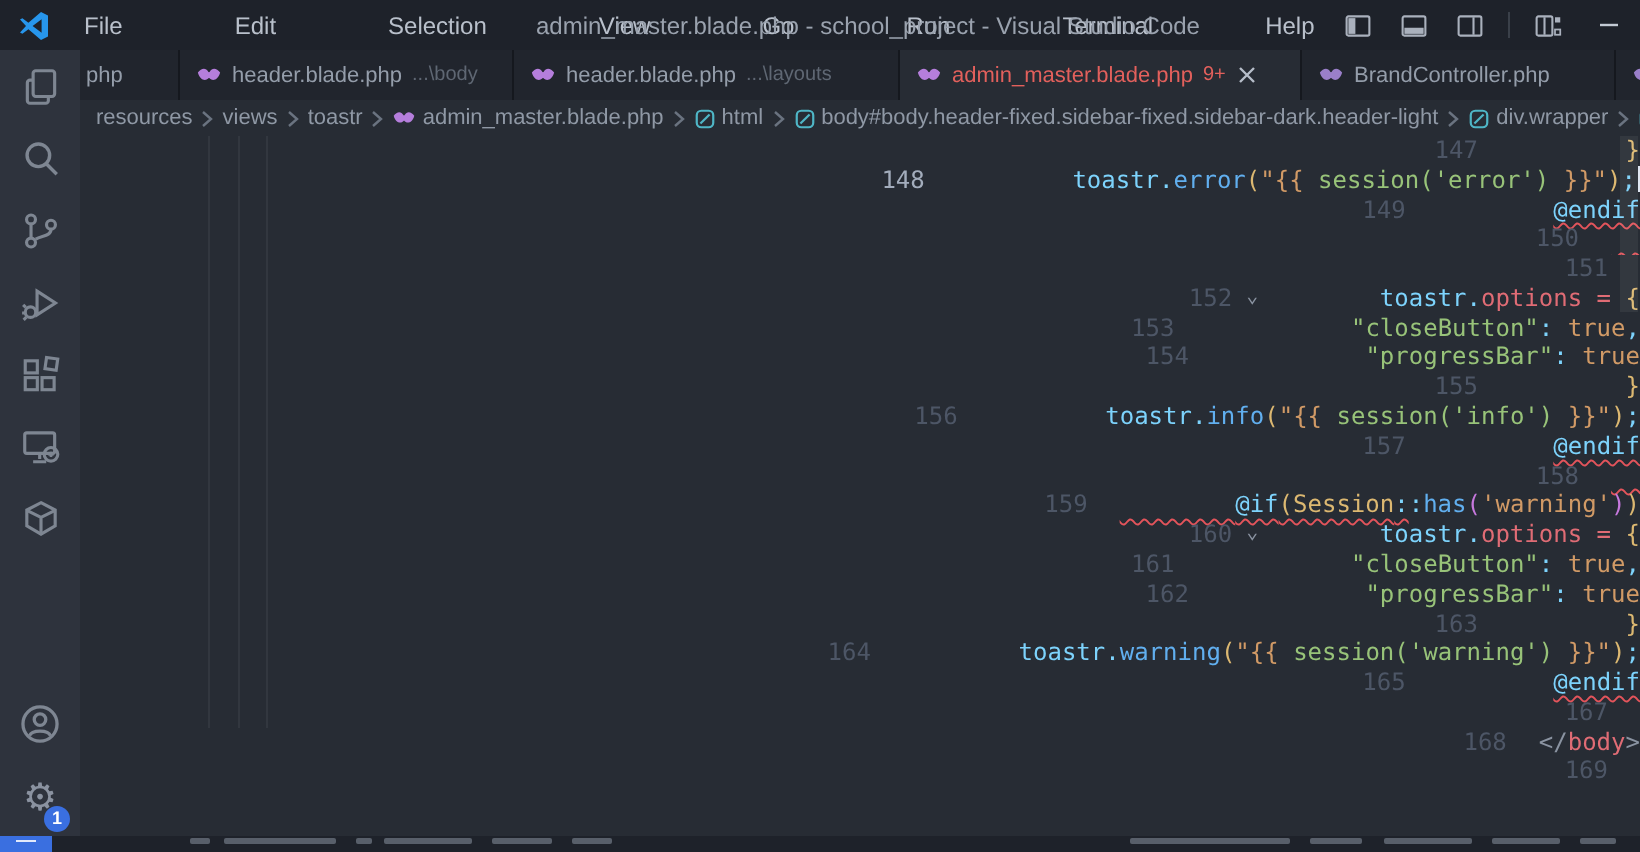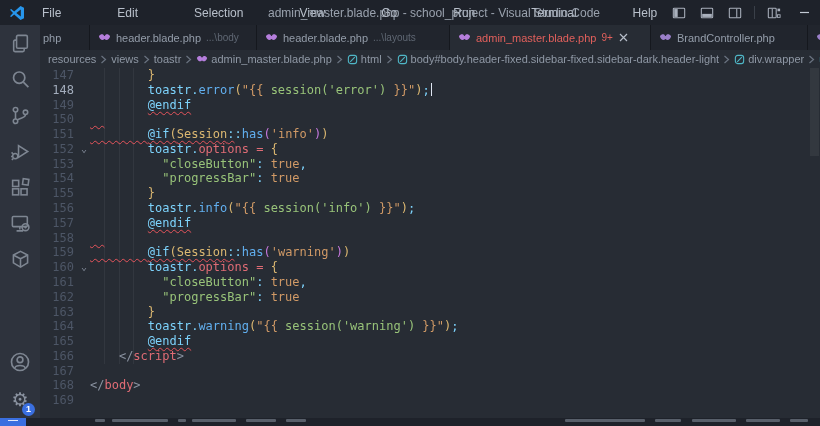--- a/index.html
+++ b/index.html
@@ -44,21 +44,21 @@
   .editor{position:absolute;left:40px;top:50px;right:0;bottom:0;background:#272c34;}
   .breadcrumbs{height:18px;display:flex;align-items:center;padding-left:8px;font-size:11px;
                color:#8f98a5;white-space:nowrap;overflow:hidden;}
   .bc-item{display:flex;align-items:center;flex:none;}
   .bc-item .bc-ic{margin-right:3px;display:flex;}
   .bc-chev{margin:0 4px;color:#6a7380;display:flex;flex:none;}
 
   
   .code-wrap{position:absolute;top:18px;left:0;right:0;bottom:0;overflow:hidden;}
   .guide{position:absolute;top:0;width:1px;height:296px;background:rgba(255,255,255,0.055);}
-  .code-row{display:flex;height:14.79px;line-height:14.79px;}
+  .code-row{display:flex;height:14.79px;line-height:14.79px;justify-content:flex-end;}
   .gutter{width:50px;flex:none;display:flex;font-family:"DejaVu Sans Mono",monospace;font-size:12px;}
   .lnum{flex:1;text-align:right;color:#4d5666;padding-right:4px;}
   .lnum.active{color:#a3adbc;}
   .fold{width:12px;color:#8a93a1;font-size:10px;text-align:center;}
   .code-text{white-space:pre;font-family:"DejaVu Sans Mono",monospace;font-size:12px;}
   .tk-d{color:#7dd3fc}.tk-b{color:#61afef}.tk-r{color:#e06c75}.tk-g{color:#98c379}
   .tk-o{color:#d19a66}.tk-y{color:#dcb871}.tk-p{color:#c678dd}.tk-gr{color:#8a93a1}
   .sq{text-decoration-line:underline;text-decoration-style:wavy;text-decoration-color:#e4545b;
       text-decoration-thickness:1px;text-underline-offset:2px;}
   .cursor{display:inline-block;width:0;height:13px;border-left:1.5px solid #dfe6f2;
@@ -374,21 +374,20 @@
               <span class="lnum">150</span>
               <span class="fold"></span>
             </div>
             <div class="code-text"><span class="tk-d sq">  </span></div>
           </div>
           <div class="code-row">
             <div class="gutter">
               <span class="lnum">151</span>
               <span class="fold"></span>
             </div>
-            <div class="code-text"><span class="tk-d sq">        </span><span class="tk-d sq">@if</span><span class="tk-y sq">(</span><span class="tk-y sq">Session</span><span class="tk-d sq">:</span><span class="tk-d">:</span><span class="tk-b">has</span><span class="tk-p">(</span><span class="tk-o">'info'</span><span class="tk-p">)</span><span class="tk-y">)</span></div>
           </div>
           <div class="code-row">
             <div class="gutter">
               <span class="lnum">152</span>
               <span class="fold">⌄</span>
             </div>
             <div class="code-text"><span class="tk-d">        </span><span class="tk-d">toastr.</span><span class="tk-r">options</span><span class="tk-d"> </span><span class="tk-r">=</span><span class="tk-d"> </span><span class="tk-y">{</span></div>
           </div>
           <div class="code-row">
             <div class="gutter">
@@ -473,27 +472,20 @@
               <span class="fold"></span>
             </div>
             <div class="code-text"><span class="tk-d">        </span><span class="tk-d">toastr.</span><span class="tk-b">warning</span><span class="tk-y">(</span><span class="tk-o">"{{ </span><span class="tk-g">session('warning')</span><span class="tk-o"> }}"</span><span class="tk-y">)</span><span class="tk-d">;</span></div>
           </div>
           <div class="code-row">
             <div class="gutter">
               <span class="lnum">165</span>
               <span class="fold"></span>
             </div>
             <div class="code-text"><span class="tk-d">        </span><span class="tk-d sq">@endif</span></div>
-          </div>
-          <div class="code-row">
-            <div class="gutter">
-              <span class="lnum">166</span>
-              <span class="fold"></span>
-            </div>
-            <div class="code-text"><span class="tk-d">    </span><span class="tk-gr">&lt;/</span><span class="tk-r">script</span><span class="tk-gr">&gt;</span></div>
           </div>
           <div class="code-row">
             <div class="gutter">
               <span class="lnum">167</span>
               <span class="fold"></span>
             </div>
             <div class="code-text"></div>
           </div>
           <div class="code-row">
             <div class="gutter">

